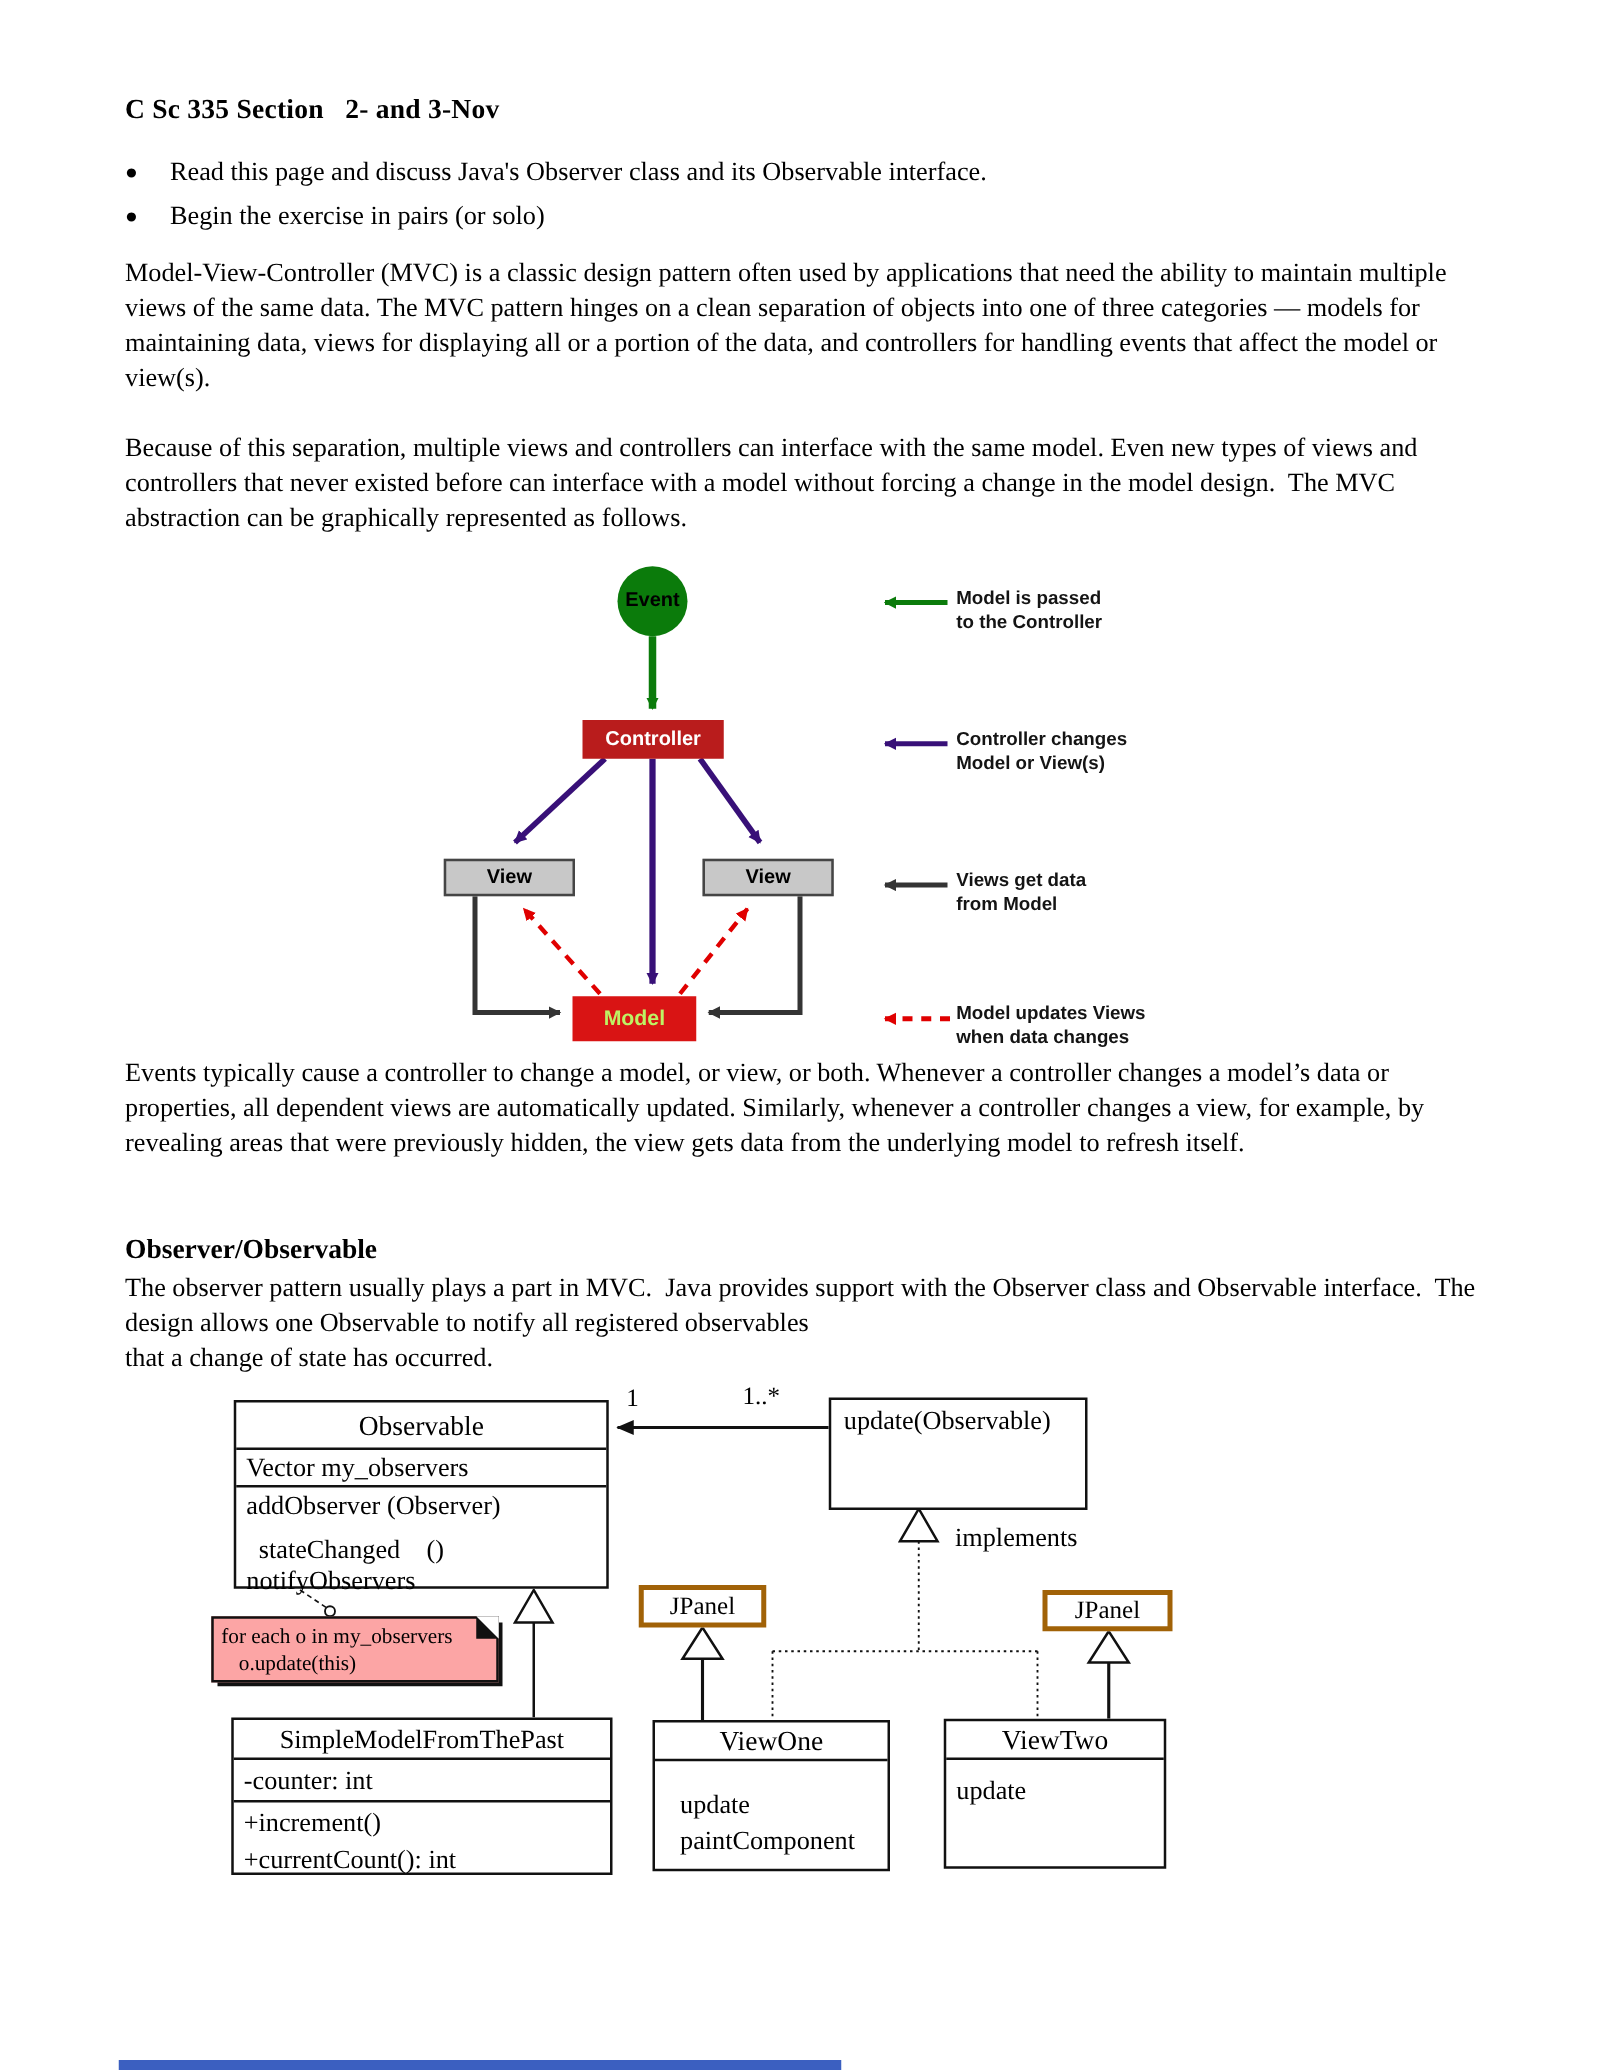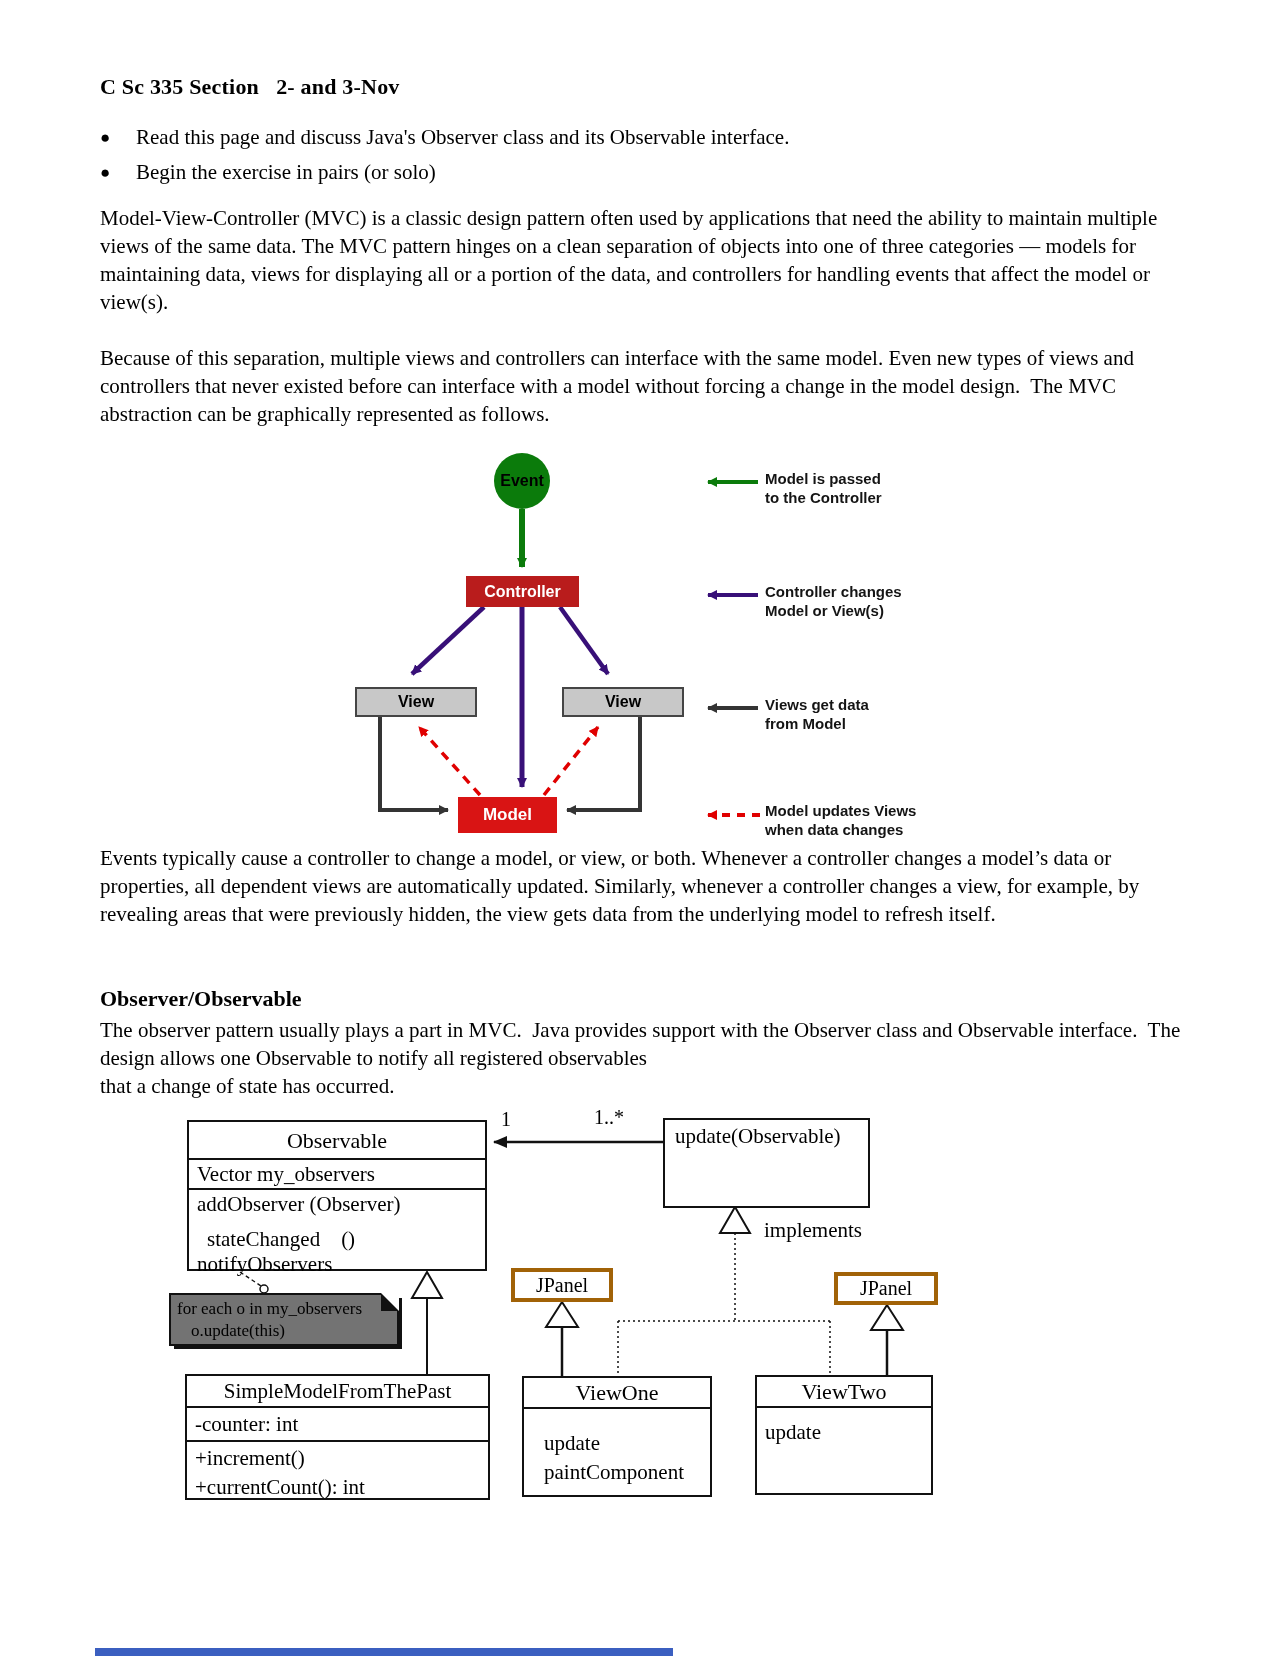--- a/index.html
+++ b/index.html
@@ -35,28 +35,28 @@
   }
   .event-node{
     position:absolute;left:494px;top:28px;width:56px;height:56px;border-radius:50%;
     display:flex;align-items:center;justify-content:center;color:#000000;font-size:16px;
   }
   .controller-node{
     position:absolute;left:466px;top:151px;width:113px;height:31px;
     display:flex;align-items:center;justify-content:center;color:#fff;font-size:16px;
   }
   .view-node{
-    position:absolute;width:122px;height:30px;border:2px solid #454545;box-sizing:border-box;
+    position:absolute;width:105px;height:30px;border:2px solid #454545;box-sizing:border-box;
     display:flex;align-items:center;justify-content:center;color:#000;font-size:16px;
   }
   .view-left{left:355px;top:262px;}
   .view-right{left:562px;top:262px;}
   .model-node{
     position:absolute;left:458px;top:372px;width:99px;height:36px;
-    display:flex;align-items:center;justify-content:center;color:#ffffff;font-size:17px;
+    display:flex;align-items:center;justify-content:center;color:#bef264;font-size:17px;
   }
   .legend-text{
     position:absolute;left:765px;font-family:"Liberation Sans", sans-serif;
     font-weight:bold;font-size:15px;line-height:19px;color:#141414;
   }
 
   
   .uml{position:absolute;left:0;top:1050px;width:1280px;height:480px;}
   .uml svg{position:absolute;left:0;top:0;}
   .class-box{
@@ -74,21 +74,21 @@
   .op-line{line-height:25px;white-space:pre;}
   .op-statechanged{margin-top:10px;padding-left:10px;}
   .observer-box{left:663px;top:68px;width:207px;height:90px;}
   .observer-box .class-title{height:51px;font-size:21px;line-height:25px;padding-top:1px;}
   .observer-box .class-ops{padding:4px 10px;font-size:21px;}
   .mult{position:absolute;font-size:20px;}
   .mult-one{left:501px;top:58px;}
   .mult-many{left:594px;top:56px;}
   .implements-label{position:absolute;left:764px;top:168px;font-size:21px;}
   .note-box{
-    position:absolute;left:169px;top:243px;width:230px;height:53px;background:#737373;
+    position:absolute;left:169px;top:243px;width:230px;height:53px;background:#fca5a5;
     border:2px solid #111;box-sizing:border-box;font-size:17px;line-height:22px;
     padding:3px 6px;box-shadow:4px 4px 0 -1px #111;
   }
   .note-cut{
     position:absolute;top:-2px;right:-2px;width:0;height:0;
     border-bottom:18px solid #111;border-right:18px solid #fff;
   }
   .note-line2{padding-left:14px;}
   .simple-model-box{left:185px;top:324px;width:305px;height:126px;}
   .simple-model-box .class-title{height:32px;line-height:31px;}

